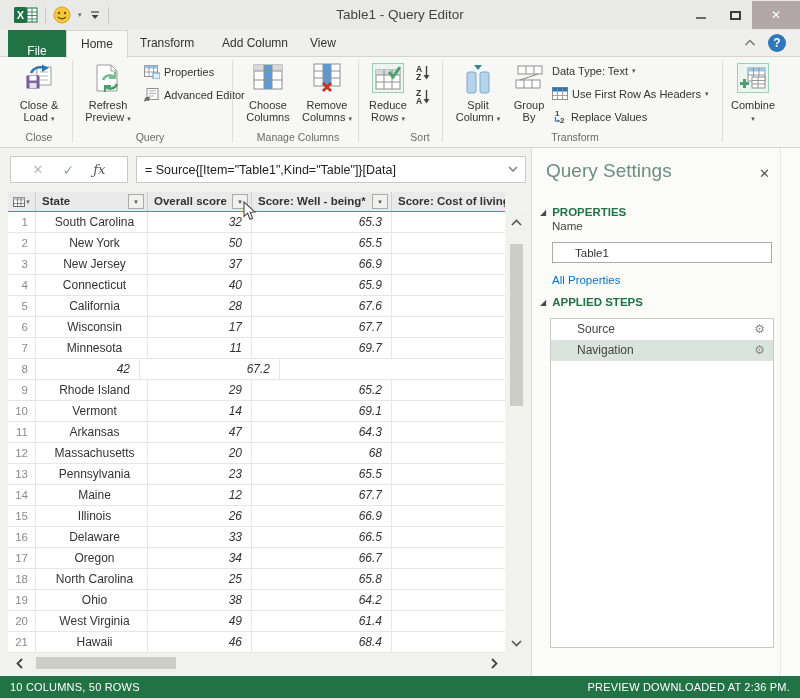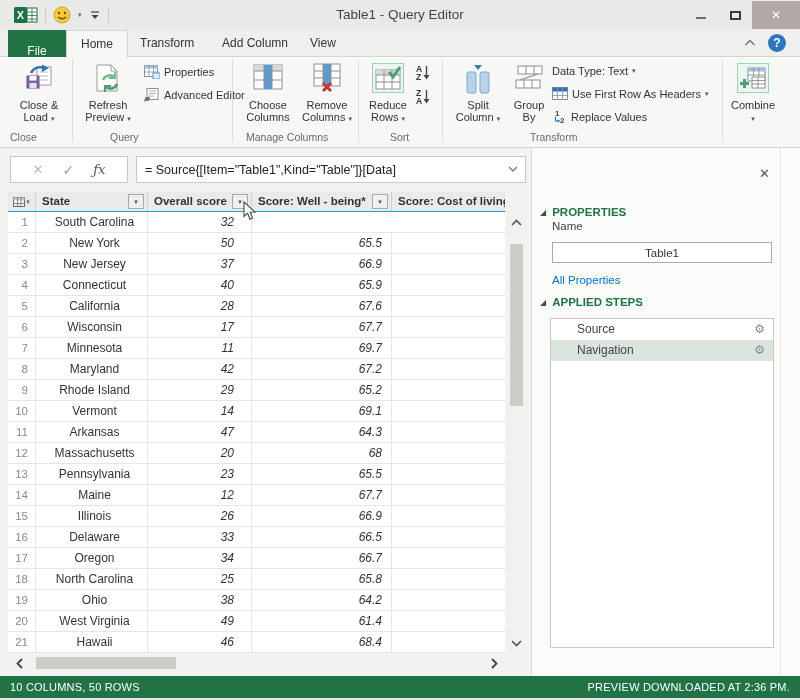--- a/index.html
+++ b/index.html
@@ -33,21 +33,21 @@
   .tab-transform { left:126px; } .tab-addcol { left:208px; } .tab-view { left:296px; }
   .ribbon-collapse { position:absolute; right:44px; top:9px; }
   .help-btn { position:absolute; right:14px; top:4px; width:18px; height:18px; border-radius:50%;
               background:#2e77bc; color:#fff; font-size:12px; font-weight:bold; text-align:center;
               line-height:18px; }
 
   
   .ribbon { position:absolute; left:0; top:57px; width:800px; height:91px; background:#f7f7f6;
             border-bottom:1px solid #d4d4d4; }
   .rdiv { position:absolute; top:3px; height:82px; width:1px; background:#dddddc; }
-  .glabel { position:absolute; top:74px; font-size:10.5px; color:#6a6a6a; }
+  .glabel { position:absolute; top:74px; font-size:10.5px; color:#6a6a6a; text-align:center; }
   .rbtn-lg { position:absolute; top:4px; text-align:center; font-size:11px; color:#333;
              line-height:12px; cursor:default; }
   .rbtn-lg .ricon { height:38px; display:flex; align-items:flex-start; justify-content:center; padding-top:2px; }
   .icon-hl { border:1px solid #9bd0b4; background:#eaf6ef; padding:2px; }
   .rbtn-sm { position:absolute; display:flex; align-items:center; gap:4px; font-size:11px; color:#333; }
   .dd { font-size:7px; color:#555; }
   .sort-btn { position:absolute; font-size:9px; color:#333; display:flex; align-items:center; }
   .sort-letters { display:flex; flex-direction:column; line-height:8px; font-size:8.5px; font-weight:bold; }
 
   
@@ -71,21 +71,21 @@
   .filt { position:absolute; right:3px; top:2px; width:16px; height:15px; background:#f0f0ef;
           border:1px solid #ababab; font-size:6px; color:#555; text-align:center; line-height:14px; }
   .corner { width:28px; border-right:1px solid #cfcfcf; display:flex; align-items:center;
             justify-content:center; gap:1px; }
   .col-state { width:112px; } .col-overall { width:104px; } .col-well { width:140px; } .col-cost { width:113px; border-right:none; }
   .grid-row { display:flex; height:21px; border-bottom:1px solid #e4e8e5; background:#fff; }
   .gcell { font-size:12px; color:#333; line-height:20px; border-right:1px solid #e4e8e5;
            overflow:hidden; white-space:nowrap; }
   .cell-rownum { width:28px; color:#8a8a8a; text-align:right; padding-right:7px; font-size:11.5px; }
   .cell-state { width:112px; padding-left:6px;text-align:center; }
-  .cell-overall { width:104px; font-style:italic; text-align:right; padding-right:17px; }
+  .cell-overall { width:104px; font-style:italic; text-align:right; padding-right:9px; }
   .cell-wellbeing { width:140px; font-style:italic; text-align:right; padding-right:9px; }
   .cell-cost { width:113px; border-right:none; }
 
   
   .vscroll { position:absolute; left:507px; top:64px; width:19px; height:441px; background:#f1f1ef; }
   .vs-up { position:absolute; top:2px; left:0; width:19px; height:16px; display:flex; align-items:center; justify-content:center; }
   .vs-down { position:absolute; bottom:2px; left:0; width:19px; height:16px; display:flex; align-items:center; justify-content:center; }
   .vs-thumb { position:absolute; left:3px; top:32px; width:13px; height:162px; background:#cdcdc8; }
   .hscroll { position:absolute; left:8px; top:506px; width:497px; height:18px; background:#f1f1ef; }
   .hs-left { position:absolute; left:2px; top:0; width:18px; height:18px; display:flex; align-items:center; justify-content:center; }
@@ -98,21 +98,21 @@
   .panel-strip { position:absolute; right:19px; top:0; bottom:0; width:1px; background:#e7e7e6; }
   .qs-title { position:absolute; left:14px; top:12px; font-size:19px; color:#6d8f7e; }
   .qs-close { position:absolute; right:30px; top:18px; font-size:13px; color:#555; }
   .sec-header { position:absolute; left:8px; font-size:11.5px; font-weight:bold; color:#217346;
                 display:flex; align-items:center; gap:6px; }
   .sec-tri { font-size:8px; color:#4a4a4a; }
   .sec-props { top:58px; } .sec-steps { top:148px; }
   .name-label { position:absolute; left:20px; top:72px; font-size:11.5px; color:#444; }
   .name-input-wrap { position:absolute; left:20px; top:94px; width:220px; height:21px; }
   .name-input { width:100%; height:100%; border:1px solid #ababab; font-family:"Liberation Sans",sans-serif;
-                font-size:11.5px; color:#333; padding:0 6px; background:#fff;text-align:center; }
+                font-size:11.5px; color:#333; padding:0 22px; background:#fff; }
   .all-props { position:absolute; left:20px; top:126px; font-size:11.5px; color:#0072c6; }
   .steps-box { position:absolute; left:18px; top:170px; width:224px; height:330px; background:#fff;
                border:1px solid #c9c9c9; }
   .step-item { position:relative; height:21px; line-height:21px; font-size:12px; color:#444; padding-left:26px; }
   .step-item.selected { background:#d9e5dc; }
   .step-gear { position:absolute; right:8px; top:0; font-size:12px; color:#8a8a8a; line-height:21px; }
 
   
   .statusbar { position:absolute; left:0; top:676px; width:800px; height:22px; background:#217346;
                color:#fff; font-size:11px; display:flex; align-items:center; justify-content:space-between;
@@ -392,20 +392,21 @@
         </div>
         <div class="hcell col-cost">
           <span>Score: Cost of living**</span>
         </div>
       </div>
       <div>
           <div class="grid-row">
             <div class="gcell cell-rownum">1</div>
             <div class="gcell cell-state">South Carolina</div>
             <div class="gcell cell-overall">32</div>
+            <div class="gcell cell-wellbeing">65.3</div>
             <div class="gcell cell-cost"></div>
           </div>
           <div class="grid-row">
             <div class="gcell cell-rownum">2</div>
             <div class="gcell cell-state">New York</div>
             <div class="gcell cell-overall">50</div>
             <div class="gcell cell-wellbeing">65.5</div>
             <div class="gcell cell-cost"></div>
           </div>
           <div class="grid-row">
@@ -438,21 +439,20 @@
           </div>
           <div class="grid-row">
             <div class="gcell cell-rownum">7</div>
             <div class="gcell cell-state">Minnesota</div>
             <div class="gcell cell-overall">11</div>
             <div class="gcell cell-wellbeing">69.7</div>
             <div class="gcell cell-cost"></div>
           </div>
           <div class="grid-row">
             <div class="gcell cell-rownum">8</div>
-            <div class="gcell cell-state">Maryland</div>
             <div class="gcell cell-overall">42</div>
             <div class="gcell cell-wellbeing">67.2</div>
             <div class="gcell cell-cost"></div>
           </div>
           <div class="grid-row">
             <div class="gcell cell-rownum">9</div>
             <div class="gcell cell-state">Rhode Island</div>
             <div class="gcell cell-overall">29</div>
             <div class="gcell cell-wellbeing">65.2</div>
             <div class="gcell cell-cost"></div>
@@ -568,20 +568,21 @@
       <div class="hs-right">
         <svg width="7" height="11" viewBox="0 0 7 11">
             <path d="M1 1 L5.5 5.5 L1 10" stroke="#444" stroke-width="1.8" fill="none"></path>
           </svg>
       </div>
     </div>
   </div>
 
   <div class="panel">
     <div class="panel-strip"></div>
+    <div class="qs-title">Query Settings</div>
     <div class="qs-close">✕</div>
 
     <div class="sec-header sec-props">
       <span class="sec-tri">◢</span>
       <span>PROPERTIES</span>
     </div>
     <div class="name-label">Name</div>
     <div class="name-input-wrap">
       <input class="name-input" value="Table1" style="">
     </div>

